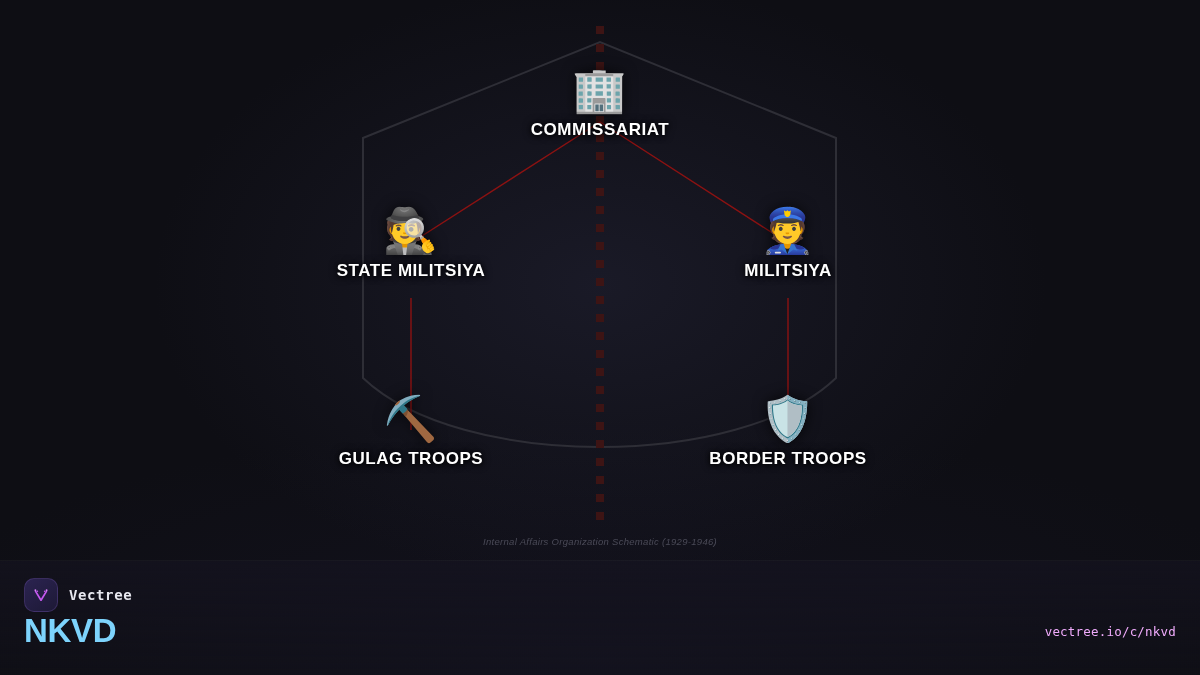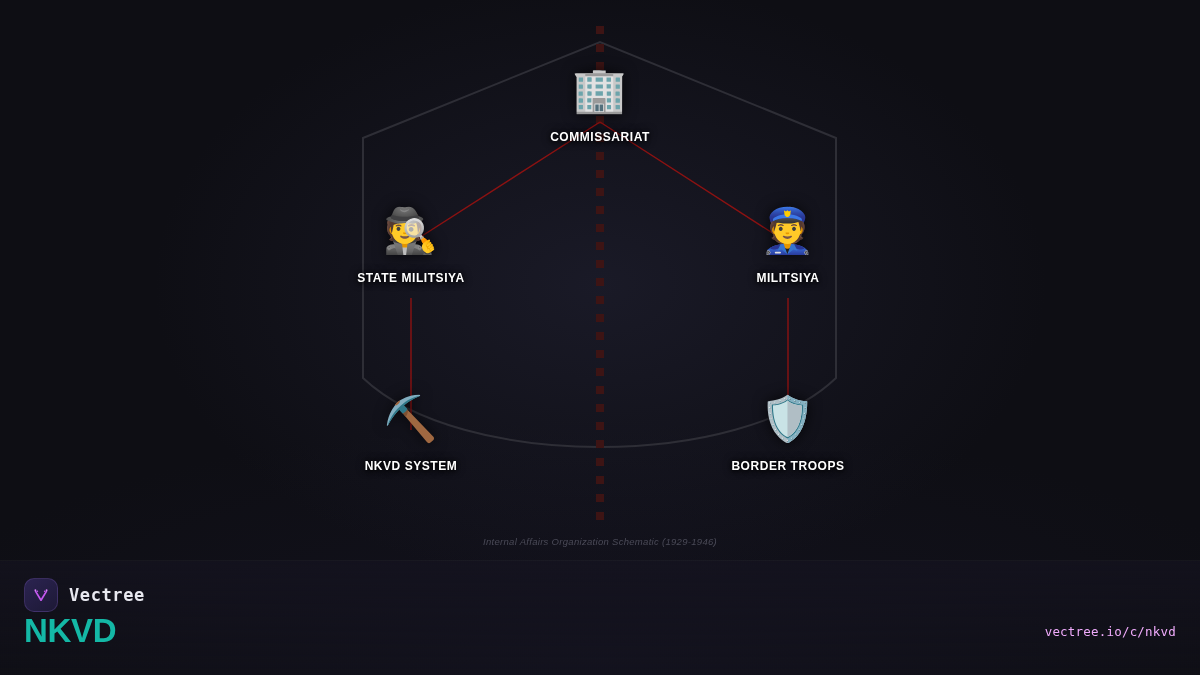--- a/index.html
+++ b/index.html
@@ -58,22 +58,22 @@
     font-size: 44px;
     line-height: 56px;
     height: 56px;
     display: block;
     font-family: "DejaVu Sans", sans-serif;
     text-shadow: 0 0 14px rgba(0,0,0,0.75);
   }
 
   .node-label {
     display: block;
-    margin-top: 12px;
-    font-size: 12px;
+    margin-top: 2px;
+    font-size: 17px;
     font-weight: bold;
     letter-spacing: 0.55px;
     color: #ffffff;
     text-shadow: 0 1px 4px rgba(0,0,0,0.95), 0 0 9px rgba(0,0,0,0.85);
     white-space: nowrap;
   }
 
   
   #diagram-caption {
     position: absolute;
@@ -115,34 +115,34 @@
     background: linear-gradient(145deg, #2b2350 0%, #1d1936 100%);
     border: 1px solid rgba(150,110,220,0.22);
     display: flex;
     align-items: center;
     justify-content: center;
     flex: none;
   }
 
   #brand-name {
     font-family: "DejaVu Sans Mono", monospace;
-    font-size: 17px;
+    font-size: 14px;
     font-weight: bold;
     letter-spacing: 0.6px;
     color: #e8e8f0;
   }
 
   #page-title {
     position: absolute;
     left: 24px;
     top: 612px;
     font-size: 33px;
     font-weight: bold;
     letter-spacing: -0.3px;
-    color: #14b8a6;
+    color: #7dd3fc;
   }
 
   #footer-url {
     position: absolute;
     right: 24px;
     top: 624px;
     font-family: "DejaVu Sans Mono", monospace;
     font-size: 12.5px;
     letter-spacing: 0.2px;
     color: #f0abfc;
@@ -177,21 +177,21 @@
     <span class="node-label">STATE MILITSIYA</span>
   </div>
 
   <div class="node" style="left:788px; top:203px;">
     <span class="node-emoji">👮</span>
     <span class="node-label">MILITSIYA</span>
   </div>
 
   <div class="node" style="left:411px; top:391px;">
     <span class="node-emoji">⛏️</span>
-    <span class="node-label">NKVD SYSTEM</span>
+    <span class="node-label">GULAG TROOPS</span>
   </div>
 
   <div class="node" style="left:788px; top:391px;">
     <span class="node-emoji">🛡️</span>
     <span class="node-label">BORDER TROOPS</span>
   </div>
 
   <div id="diagram-caption">Internal Affairs Organization Schematic (1929-1946)</div>
 </div>
 

